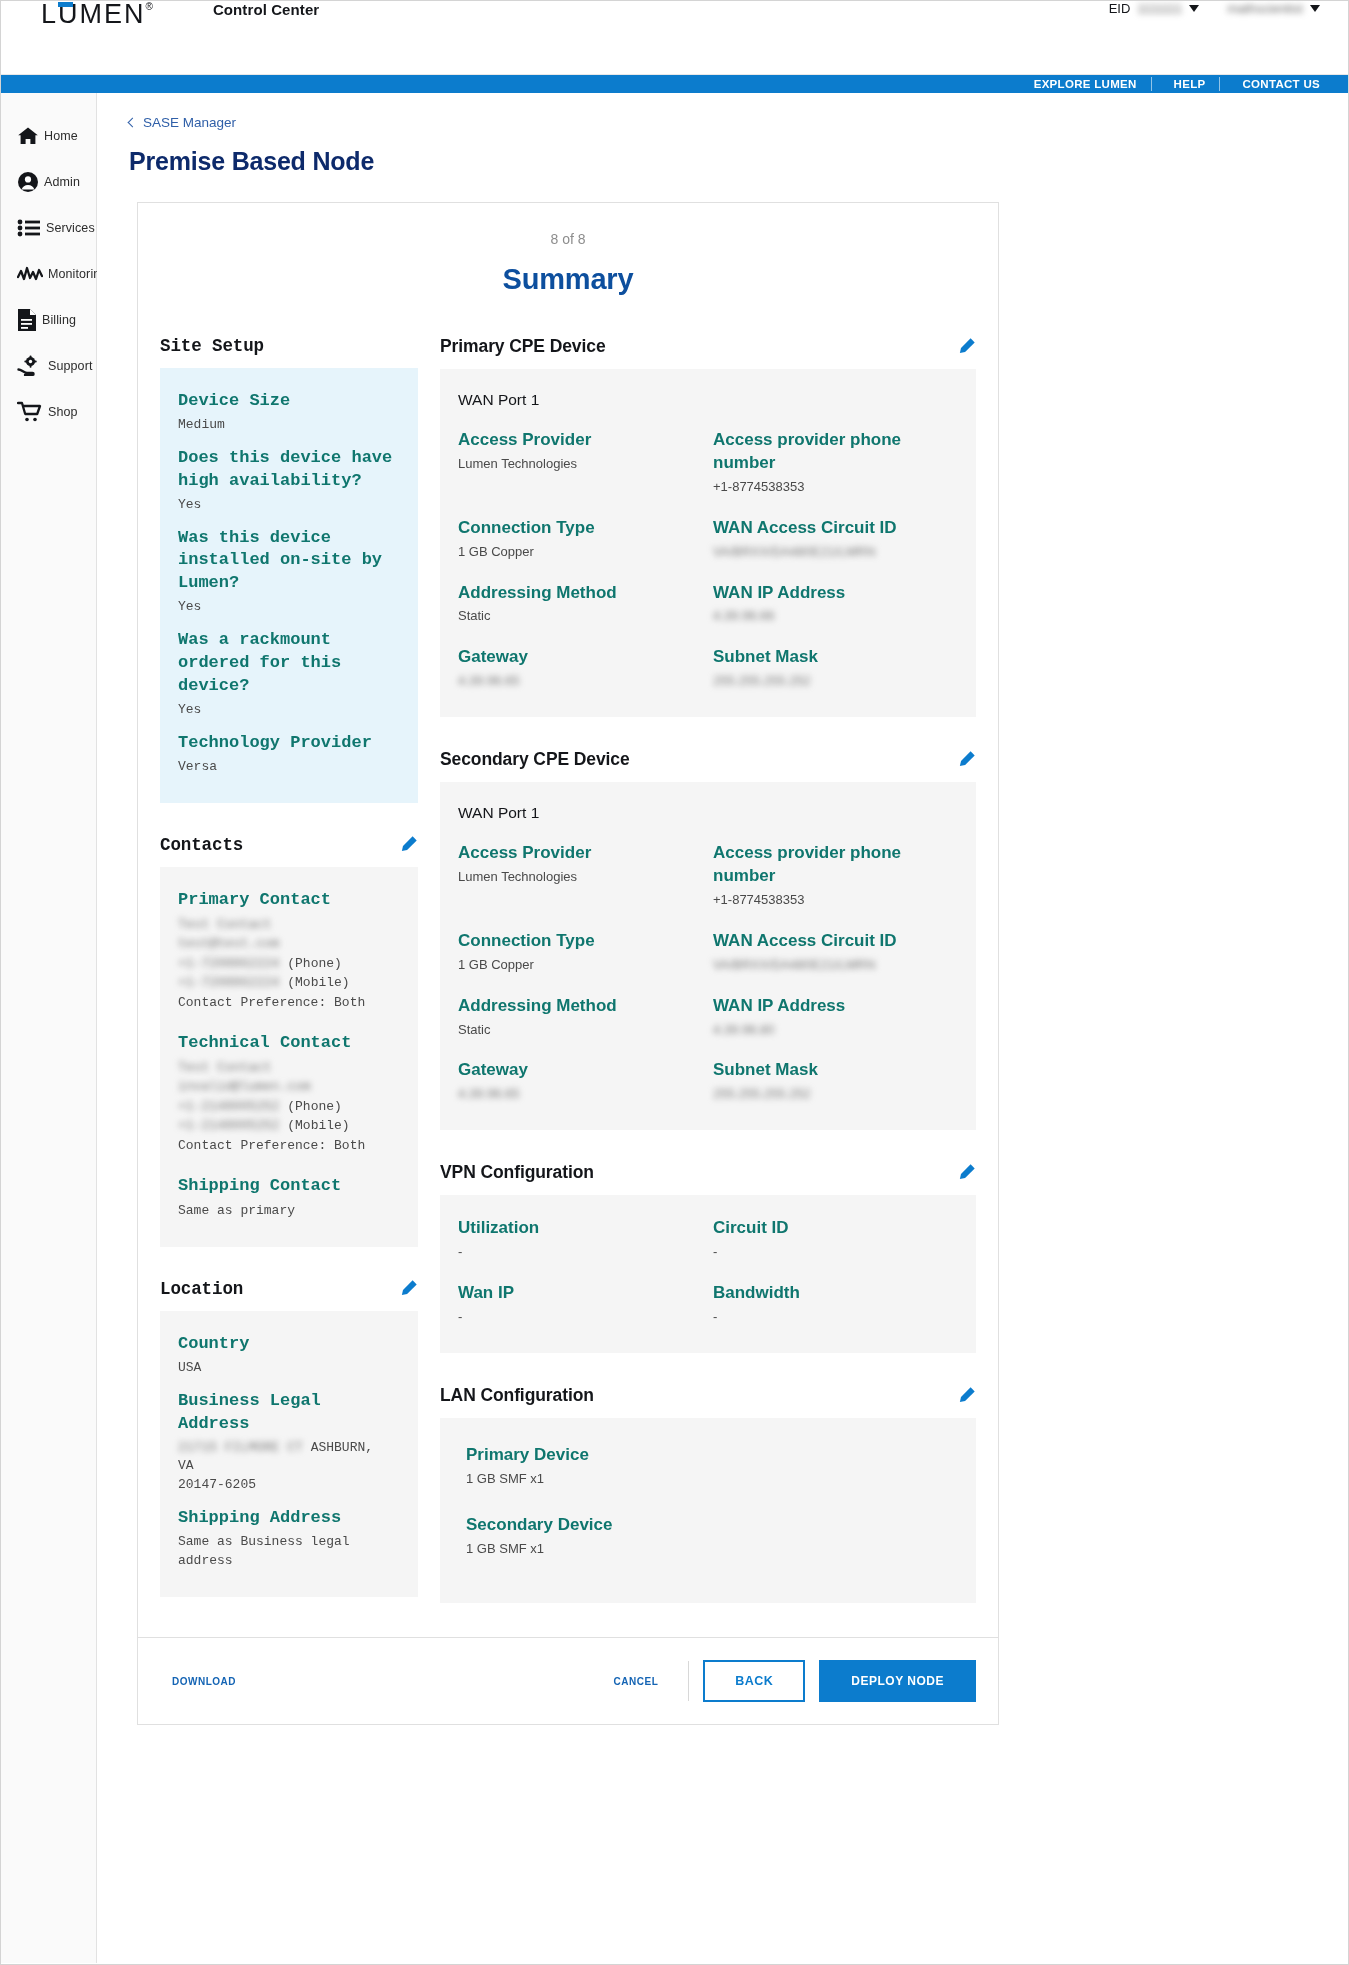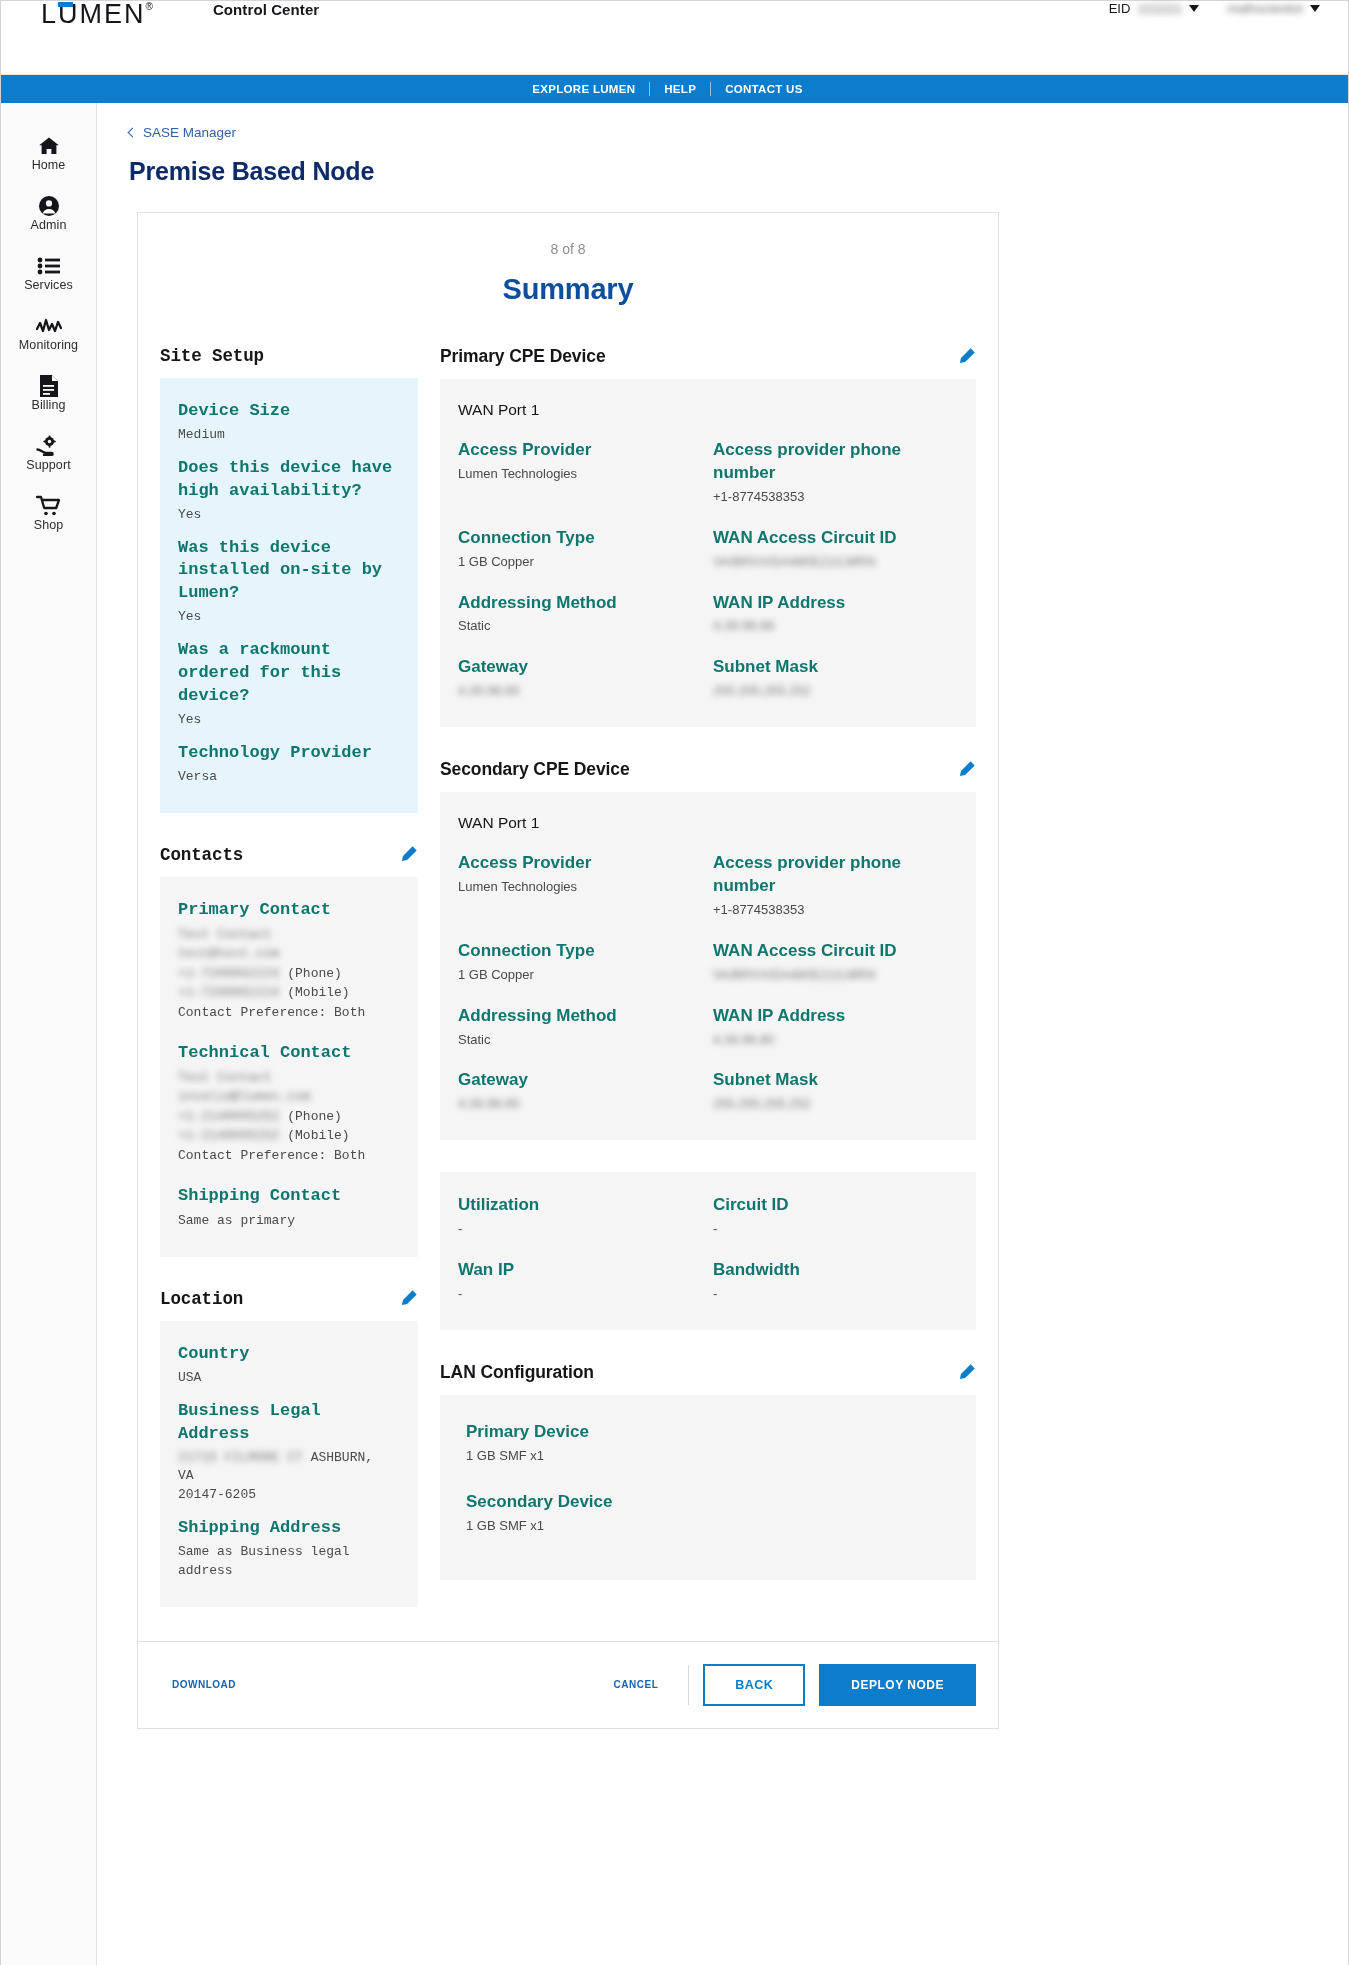--- a/index.html
+++ b/index.html
@@ -81,27 +81,27 @@
   }
   .caret-down {
     width: 0; height: 0;
     border-left: 5px solid transparent;
     border-right: 5px solid transparent;
     border-top: 7px solid #14161a;
   }
 
   
   .bluebar {
-    height: 28px;
+    height: 18px;
     background: #0c7ccd;
     display: flex;
     align-items: center;
-    justify-content: center;
+    justify-content: flex-end;
     padding-right: 28px;
-    gap: 0;
+    gap: 8px;
   }
   .bluebar a {
     color: #ffffff;
     font-size: 11.5px;
     font-weight: 700;
     letter-spacing: 0.3px;
     text-decoration: none;
     padding: 0 14px;
     line-height: 14px;
     border-right: 1px solid rgba(255,255,255,.55);
@@ -115,23 +115,24 @@
   .sidebar {
     width: 96px;
     min-width: 96px;
     background: #fafafa;
     border-right: 1px solid #e2e2e2;
     padding-top: 20px;
     min-height: 1870px;
   }
   .nav-item {
     display: flex;
-    flex-direction: column;
+    flex-direction: row;
     align-items: center;
-    padding: 11px 0 11px;
+    gap: 5px;
+    padding: 11px 16px 11px;
     cursor: pointer;
     text-decoration: none;
   }
   .nav-icon { height: 24px; display: flex; align-items: center; justify-content: center; }
   .nav-icon svg { display: block; }
   .nav-label {
     font-size: 12.5px;
     color: #2c2c2c;
     letter-spacing: .1px;
   }
@@ -622,20 +623,28 @@
                   </div>
                   <div class="fld">
                     <div class="fld-label">Subnet Mask</div>
                     <div class="fld-val blurtext">255.255.255.252</div>
                   </div>
                 </div>
               </div>
 
               <div class="gap-32"></div>
 
+              <div class="sec-head">
+                <div class="sec-title">VPN Configuration</div>
+                <span class="pencil">
+                  <svg width="19" height="19" viewBox="0 0 19 19">
+                      <path d="M13.6 1.3l4.1 4.1-9.6 9.6-5.2 1.1 1.1-5.2z" fill="#0c7ccd"></path>
+                    </svg>
+                </span>
+              </div>
               <div class="panel panel-pad-lg">
                 <div class="grid2">
                   <div class="fld">
                     <div class="fld-label">Utilization</div>
                     <div class="fld-val">-</div>
                   </div>
                   <div class="fld">
                     <div class="fld-label">Circuit ID</div>
                     <div class="fld-val">-</div>
                   </div>

